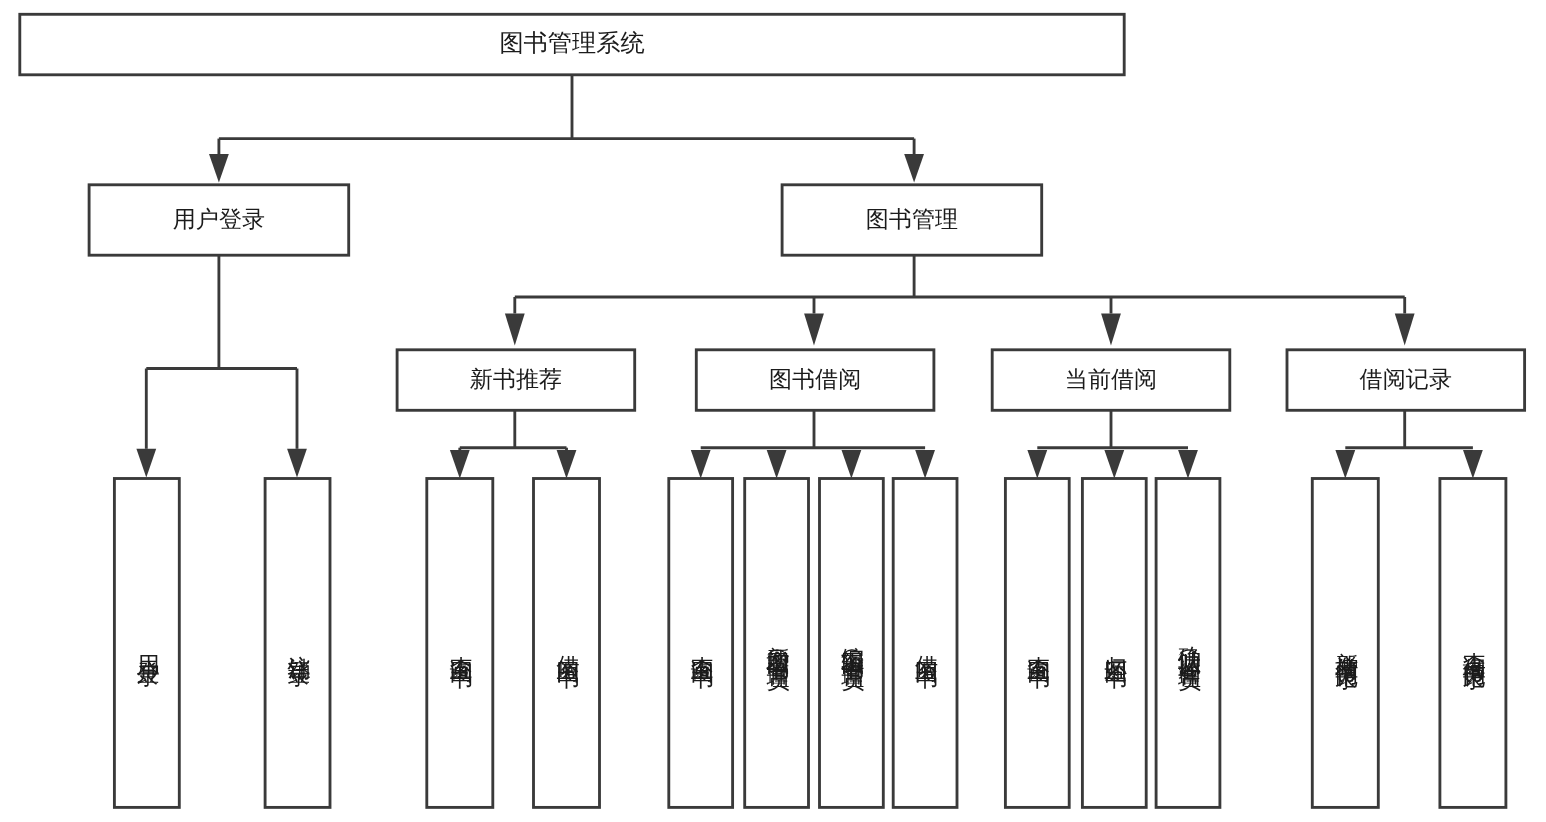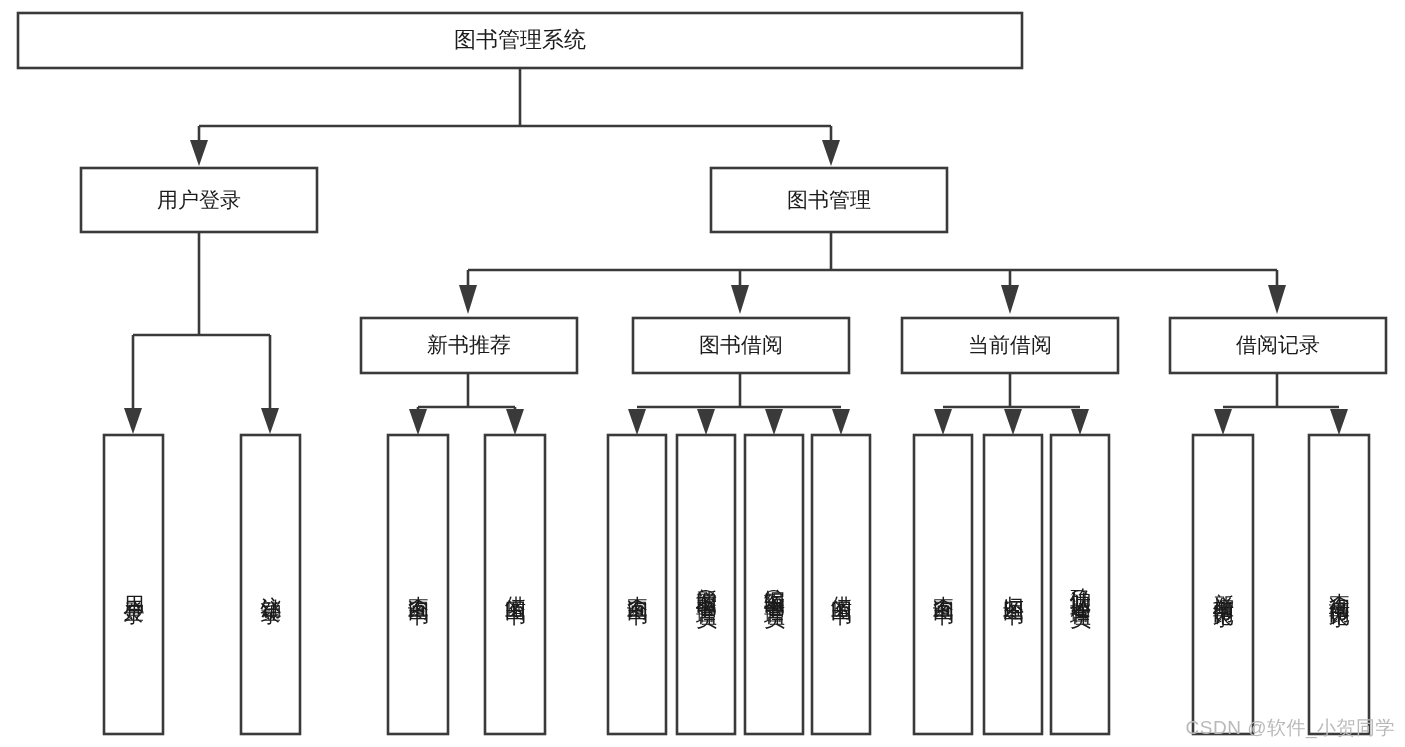--- a/index.html
+++ b/index.html
@@ -224,14 +224,13 @@
     <span class="leaf-label">确认归还（管理员）</span>
   </div>
 
   <div class="leaf-label-wrap" style="left:1193px; top:435px; width:60px; height:299px;">
     <span class="leaf-label">新增借阅记录</span>
   </div>
   <div class="leaf-label-wrap" style="left:1309px; top:435px; width:60px; height:299px;">
     <span class="leaf-label">查询借阅记录</span>
   </div>
 
-  <div class="watermark">CSDN @软件_小贺同学</div>
 </div>
 
 </body></html>

